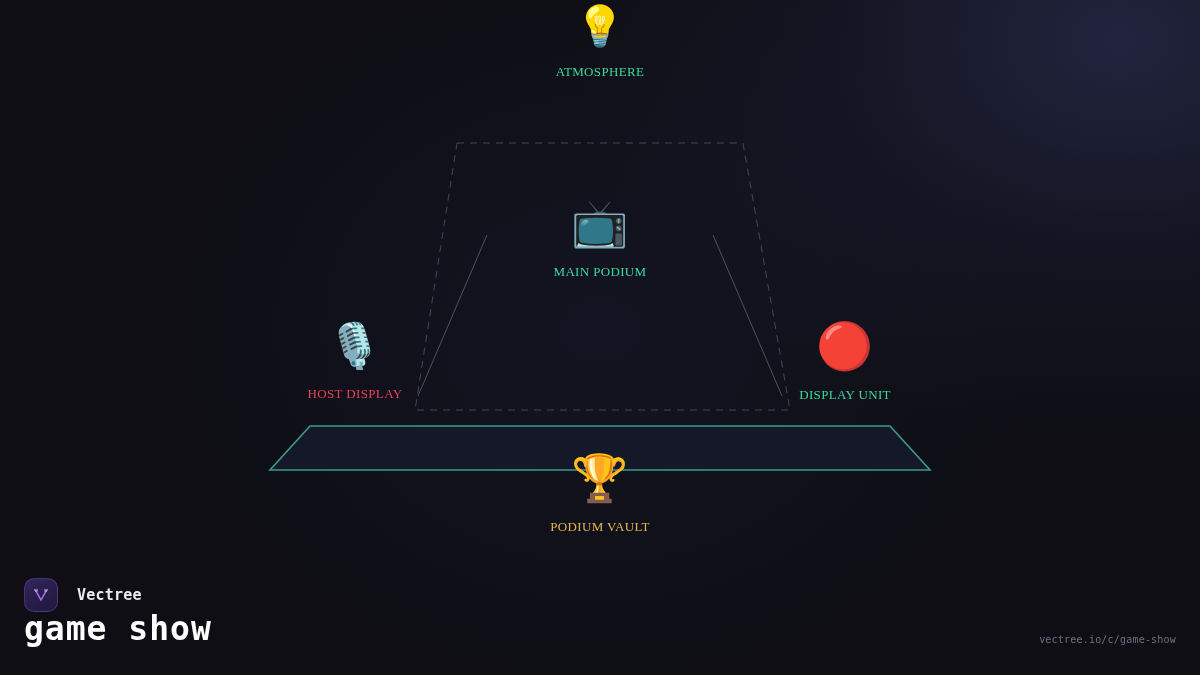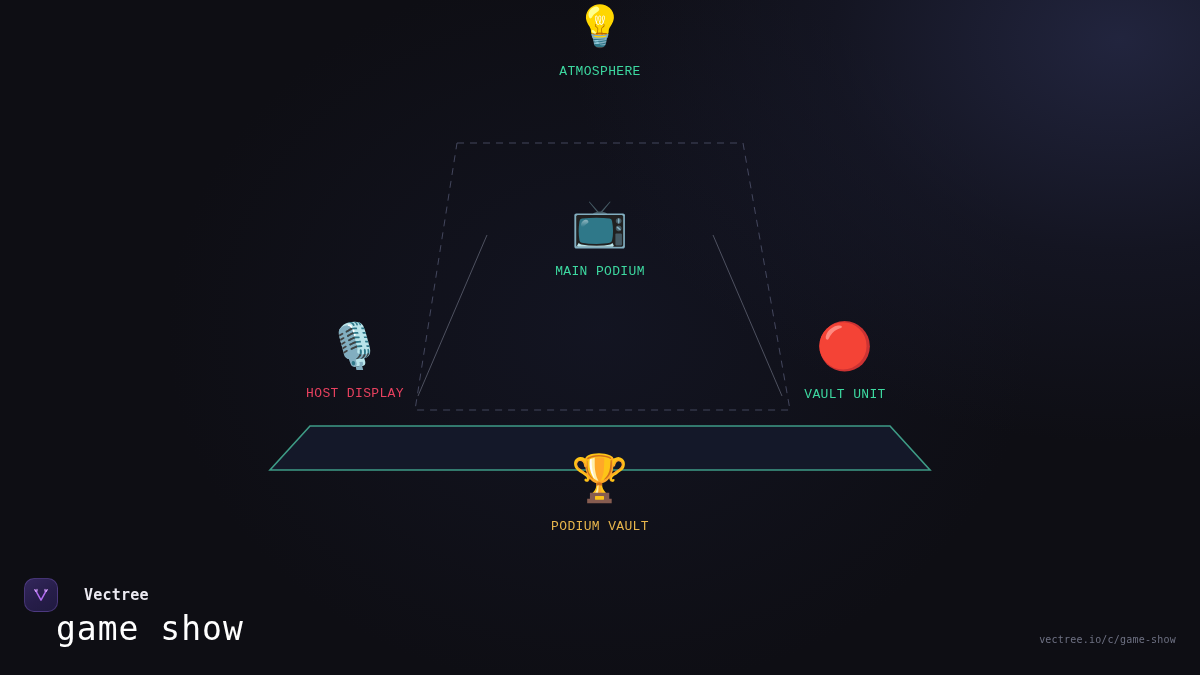--- a/index.html
+++ b/index.html
@@ -42,21 +42,21 @@
     white-space:nowrap;
   }
   .node-glyph {
     font-family:"DejaVu Sans", sans-serif;
     line-height:1;
     display:block;
     user-select:none;
   }
   .node-label {
     margin-top:19px;
-    font-family:Liberation Mono, monospace;
+    font-family:Liberation Serif, serif;
     font-size:13px;
     letter-spacing:0.35px;
     line-height:1;
   }
 
   #node-atmosphere      { left:600px; top:42px;  }
   #node-atmosphere .node-glyph { font-size:40px; }
   #node-main-display    { left:600px; top:239px; }
   #node-main-display .node-glyph { font-size:46px; }
   #node-host-podium     { left:355px; top:362px; }
@@ -71,21 +71,21 @@
     position:absolute;
     left:0; right:0; bottom:0;
     height:115px;
     padding:0 24px 0 24px;
   }
   #brand-row {
     position:absolute;
     left:24px; top:18px;
     display:flex;
     align-items:center;
-    gap:26px;
+    gap:19px;
   }
   #brand-mark {
     width:34px; height:34px;
     border-radius:10px;
     background:linear-gradient(150deg, #33275c 0%, #261d49 55%, #201a40 100%);
     border:1px solid rgba(150,110,230,0.30);
     display:flex; align-items:center; justify-content:center;
     flex:0 0 auto;
   }
   #brand-name {
@@ -93,25 +93,24 @@
     font-size:15px;
     font-weight:bold;
     color:#eceaf2;
     letter-spacing:0.2px;
   }
   #page-title {
     position:absolute;
     left:24px; top:50px;
     font-family:"DejaVu Sans Mono", monospace;
     font-size:33px;
-    font-weight:normal;
+    font-weight:bold;
     color:#ffffff;
     letter-spacing:1px;
     line-height:1.15;
-    margin-left:32px;
   }
   #footer-url {
     position:absolute;
     right:24px; bottom:30px;
     font-family:"DejaVu Sans Mono", monospace;
     font-size:10px;
     color:#6e7183;
     letter-spacing:0.2px;
   }
 </style>
@@ -140,21 +139,21 @@
     <span class="node-label" style="color:#3dd8a0">MAIN PODIUM</span>
   </div>
 
   <div class="node" id="node-host-podium">
     <span class="node-glyph">🎙️</span>
     <span class="node-label" style="color:#e8415f">HOST DISPLAY</span>
   </div>
 
   <div class="node" id="node-buzzer-unit">
     <span class="node-glyph">🔴</span>
-    <span class="node-label" style="color:#3dd8a0">VAULT UNIT</span>
+    <span class="node-label" style="color:#3dd8a0">DISPLAY UNIT</span>
   </div>
 
   <div class="node" id="node-prize-vault">
     <span class="node-glyph">🏆</span>
     <span class="node-label" style="color:#e8b64c">PODIUM VAULT</span>
   </div>
 
   <div id="footer-bar">
 
     <div id="brand-row">

